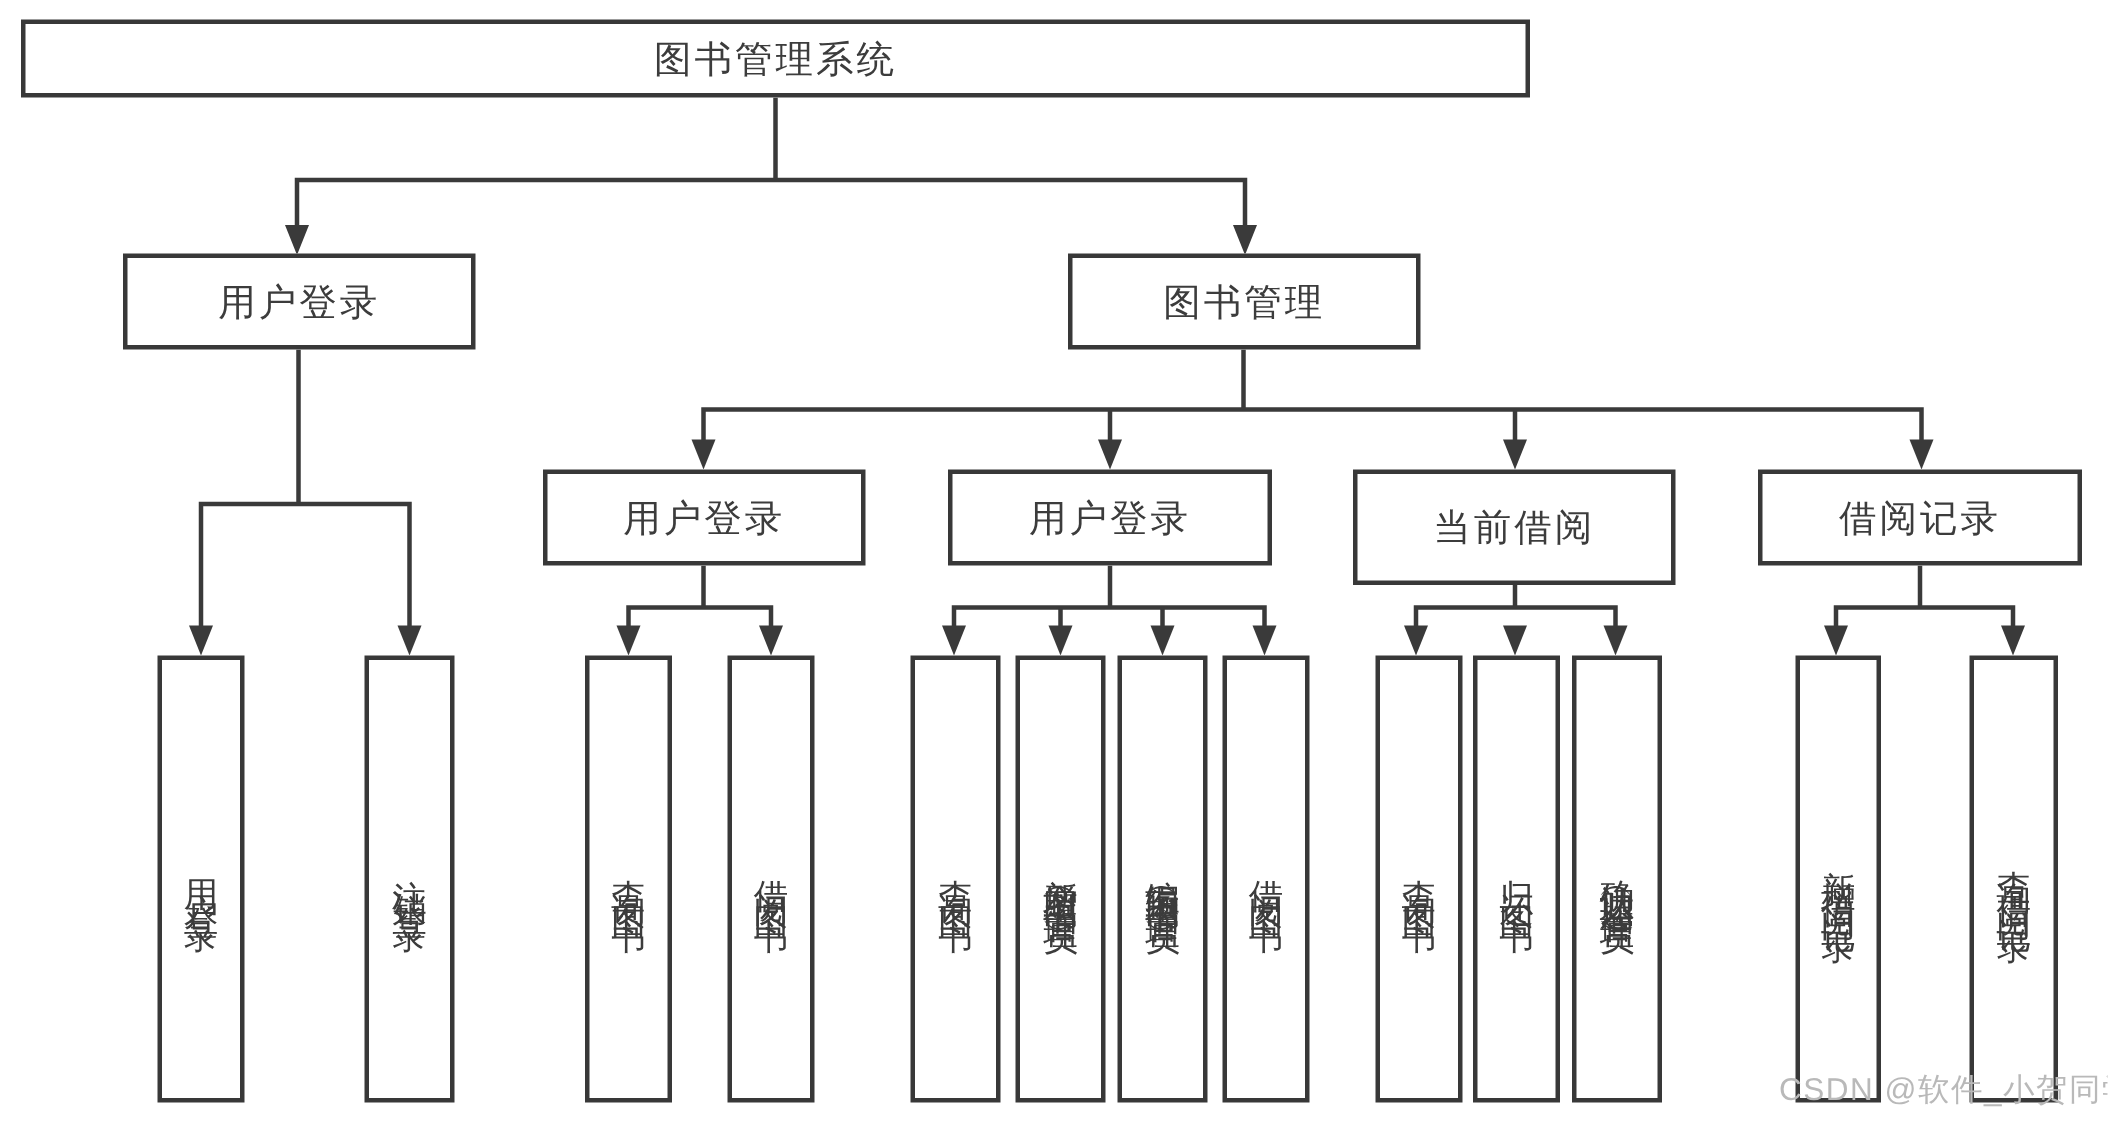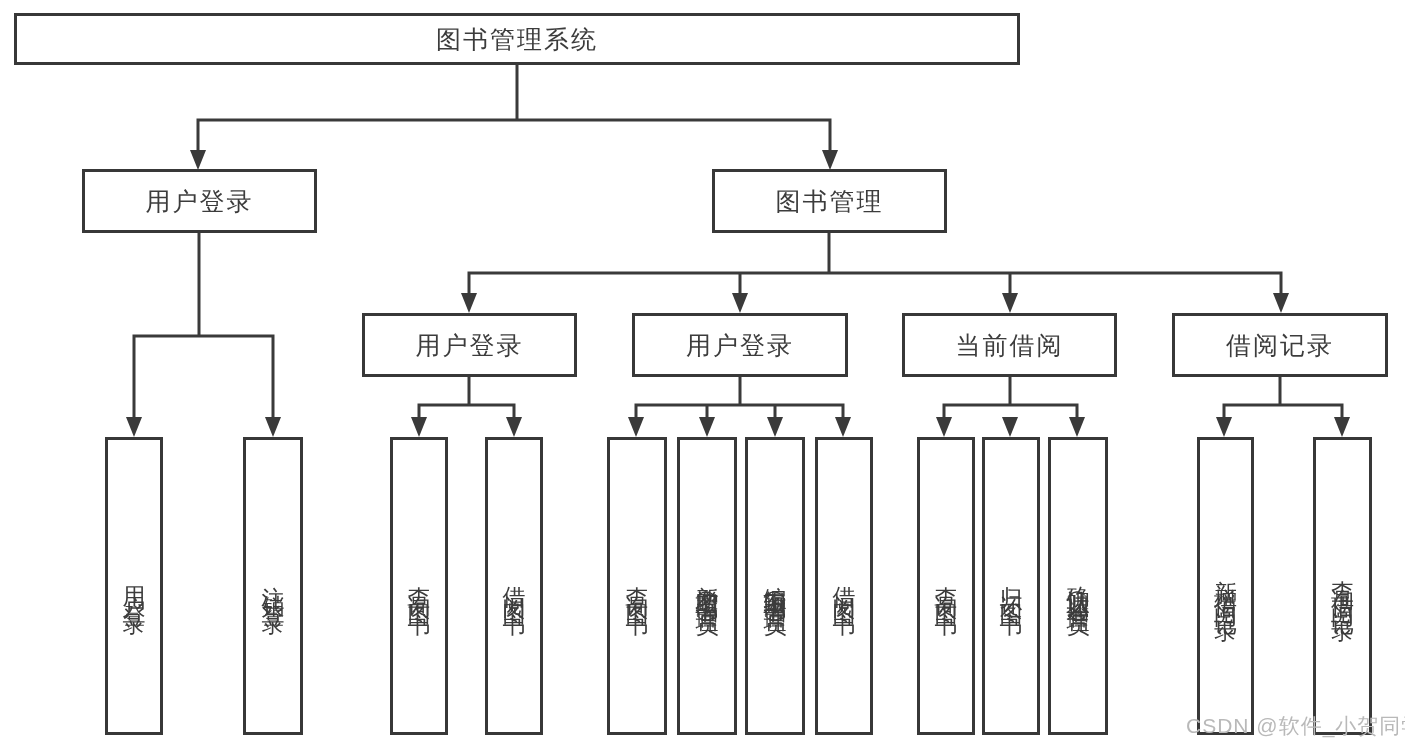--- a/index.html
+++ b/index.html
@@ -34,21 +34,21 @@
     text-align:center;
   }
   .v-box.mid{letter-spacing:8px;}
   .v-box.long{letter-spacing:4px;}
   
   #root-box   {left:14px;  top:13px;  width:1006px; height:52px;}
   #login-box  {left:82px;  top:169px; width:235px;  height:64px;}
   #mgmt-box   {left:712px; top:169px; width:235px;  height:64px;}
   #newbook-box{left:362px; top:313px; width:215px;  height:64px;}
   #borrow-box {left:632px; top:313px; width:216px;  height:64px;}
-  #current-box{left:902px; top:313px; width:215px;  height:64px;}
+  #current-box{left:902px; top:313px; width:215px;  height:77px;}
   #record-box {left:1172px;top:313px; width:216px;  height:64px;}
 
   #login-user   {left:105px; top:437px; width:58px; height:298px;}
   #login-logout {left:243px; top:437px; width:60px; height:298px;}
   #new-query    {left:390px; top:437px; width:58px; height:298px;}
   #new-borrow   {left:485px; top:437px; width:58px; height:298px;}
   #bor-query    {left:607px; top:437px; width:60px; height:298px;}
   #bor-add      {left:677px; top:437px; width:60px; height:298px;}
   #bor-edit     {left:745px; top:437px; width:60px; height:298px;}
   #bor-borrow   {left:815px; top:437px; width:58px; height:298px;}

